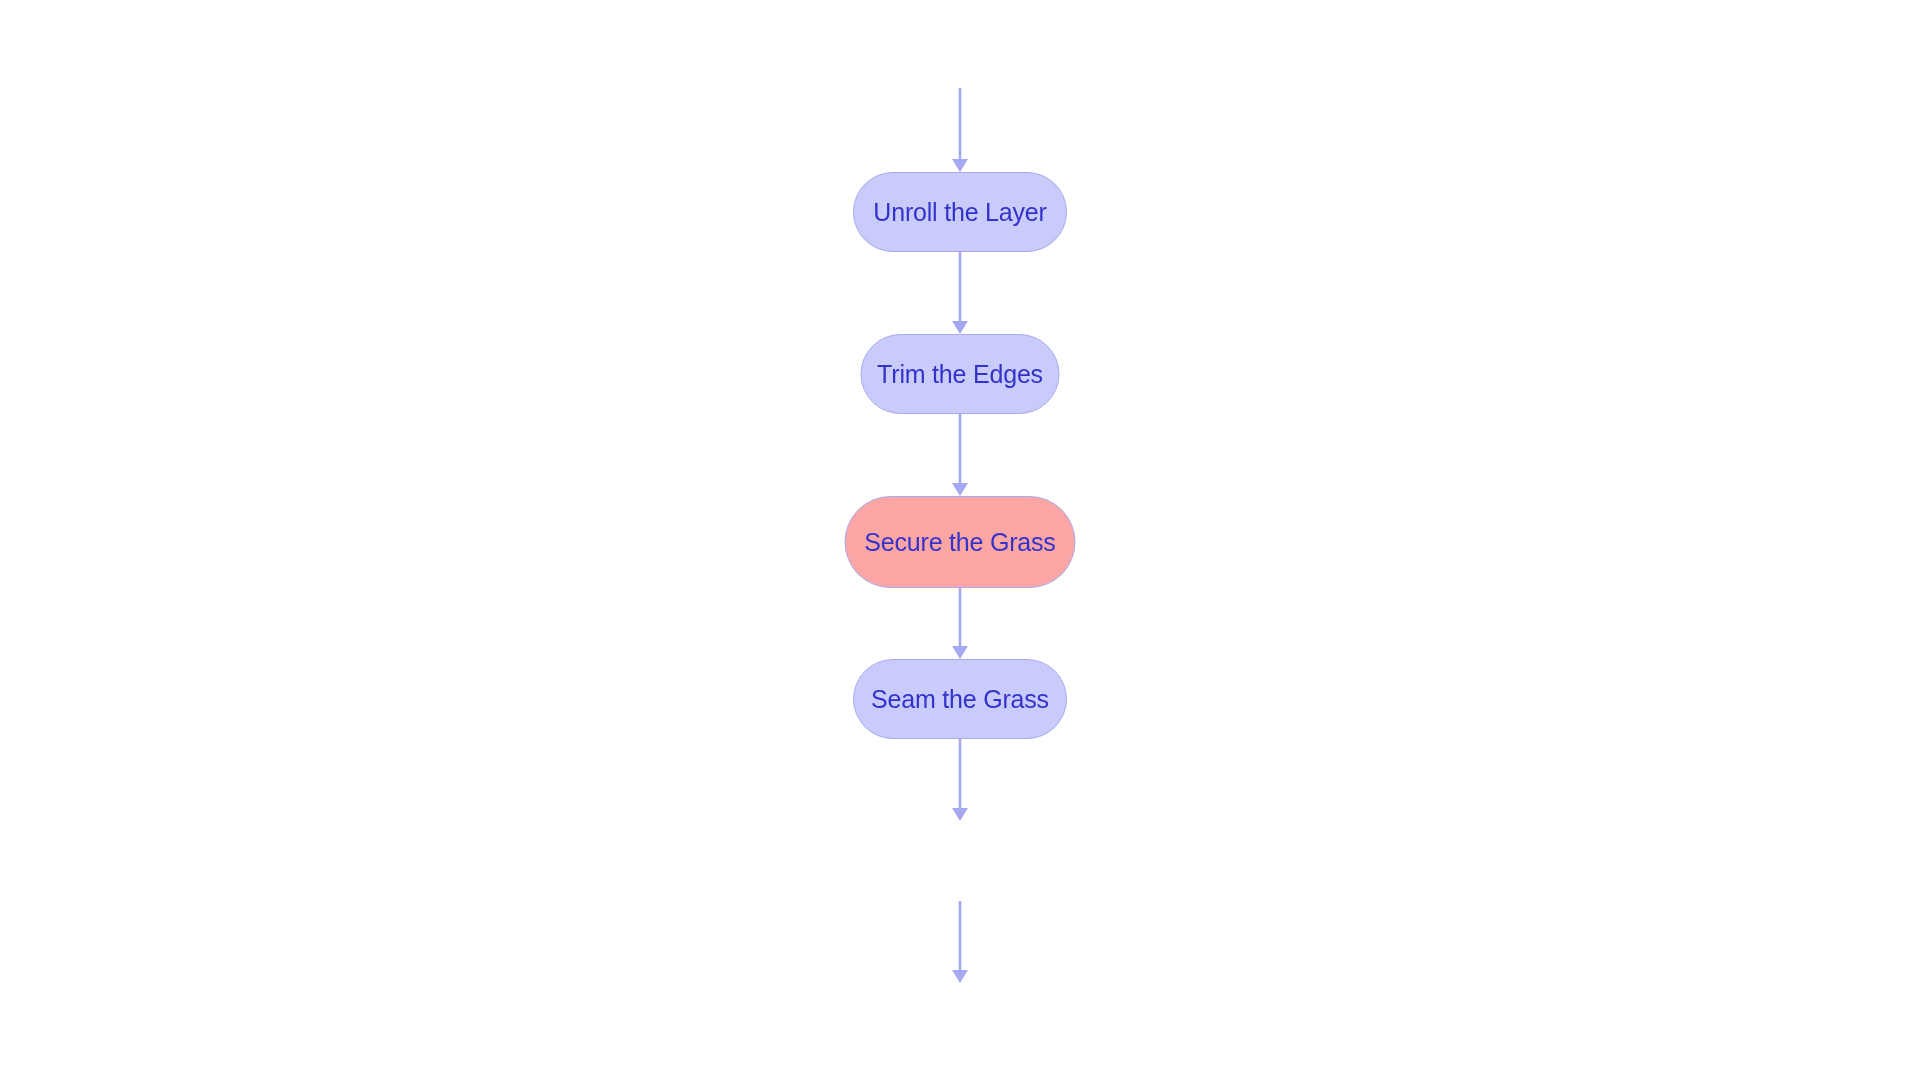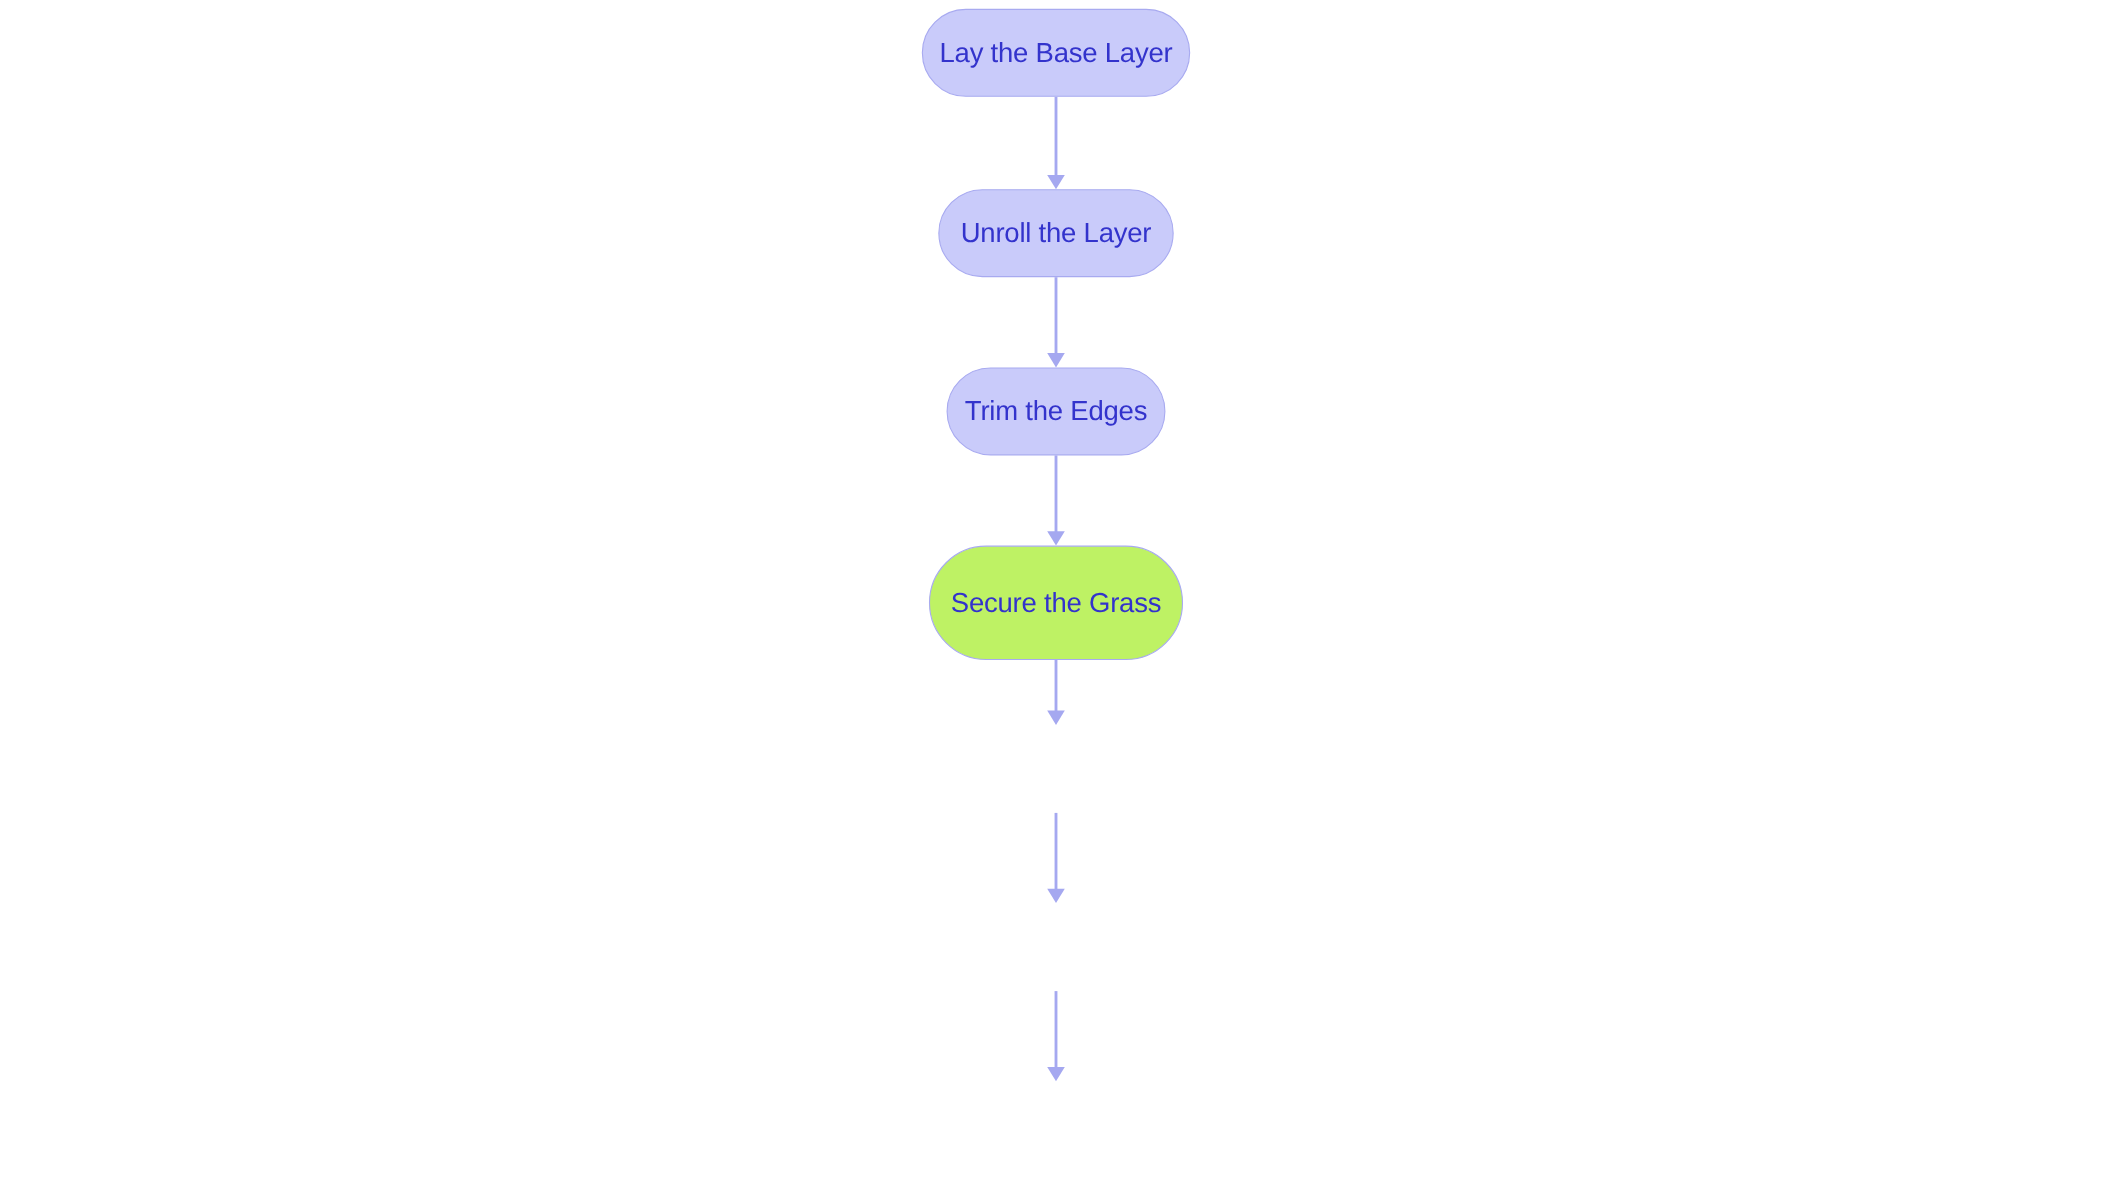--- a/index.html
+++ b/index.html
@@ -94,26 +94,26 @@
         <line x1="11" y1="0" x2="11" y2="70" stroke="#a5a8f0" stroke-width="2.6" stroke-linecap="butt"></line>
         <polygon points="3,69 19,69 11,82" fill="#a5a8f0"></polygon>
       </svg>
       </div>
       <div class="connector" style="left: 960px; top: 901px; width: 22px; height: 82px;">
       <svg width="22" height="82" viewBox="0 0 22 82">
         <line x1="11" y1="0" x2="11" y2="70" stroke="#a5a8f0" stroke-width="2.6" stroke-linecap="butt"></line>
         <polygon points="3,69 19,69 11,82" fill="#a5a8f0"></polygon>
       </svg>
       </div>
-      <div class="node" style="left: 960px; top: 8px; width: 244px; height: 80px; background: rgb(201, 203, 250); border-color: rgb(168, 170, 240);">
-        <span class="node-label" style="color: rgb(51, 51, 204);">Lay the Base Layer</span>
-      </div>
       <div class="node" style="left: 960px; top: 172px; width: 214px; height: 80px; background: rgb(201, 203, 250); border-color: rgb(168, 170, 240);">
         <span class="node-label" style="color: rgb(51, 51, 204);">Unroll the Layer</span>
       </div>
       <div class="node" style="left: 960px; top: 334px; width: 199px; height: 80px; background: rgb(201, 203, 250); border-color: rgb(168, 170, 240);">
         <span class="node-label" style="color: rgb(51, 51, 204);">Trim the Edges</span>
       </div>
-      <div class="node" style="left: 960px; top: 496px; width: 231px; height: 104px; background: #bef264; border-color: rgb(168, 170, 240);">
+      <div class="node" style="left: 960px; top: 496px; width: 231px; height: 92px; background: #fca5a5; border-color: rgb(168, 170, 240);">
         <span class="node-label" style="color: rgb(51, 51, 204);">Secure the Grass</span>
+      </div>
+      <div class="node" style="left: 960px; top: 659px; width: 214px; height: 80px; background: rgb(201, 203, 250); border-color: rgb(168, 170, 240);">
+        <span class="node-label" style="color: rgb(51, 51, 204);">Seam the Grass</span>
       </div>
     </div>
 </div>
 
 </body></html>

